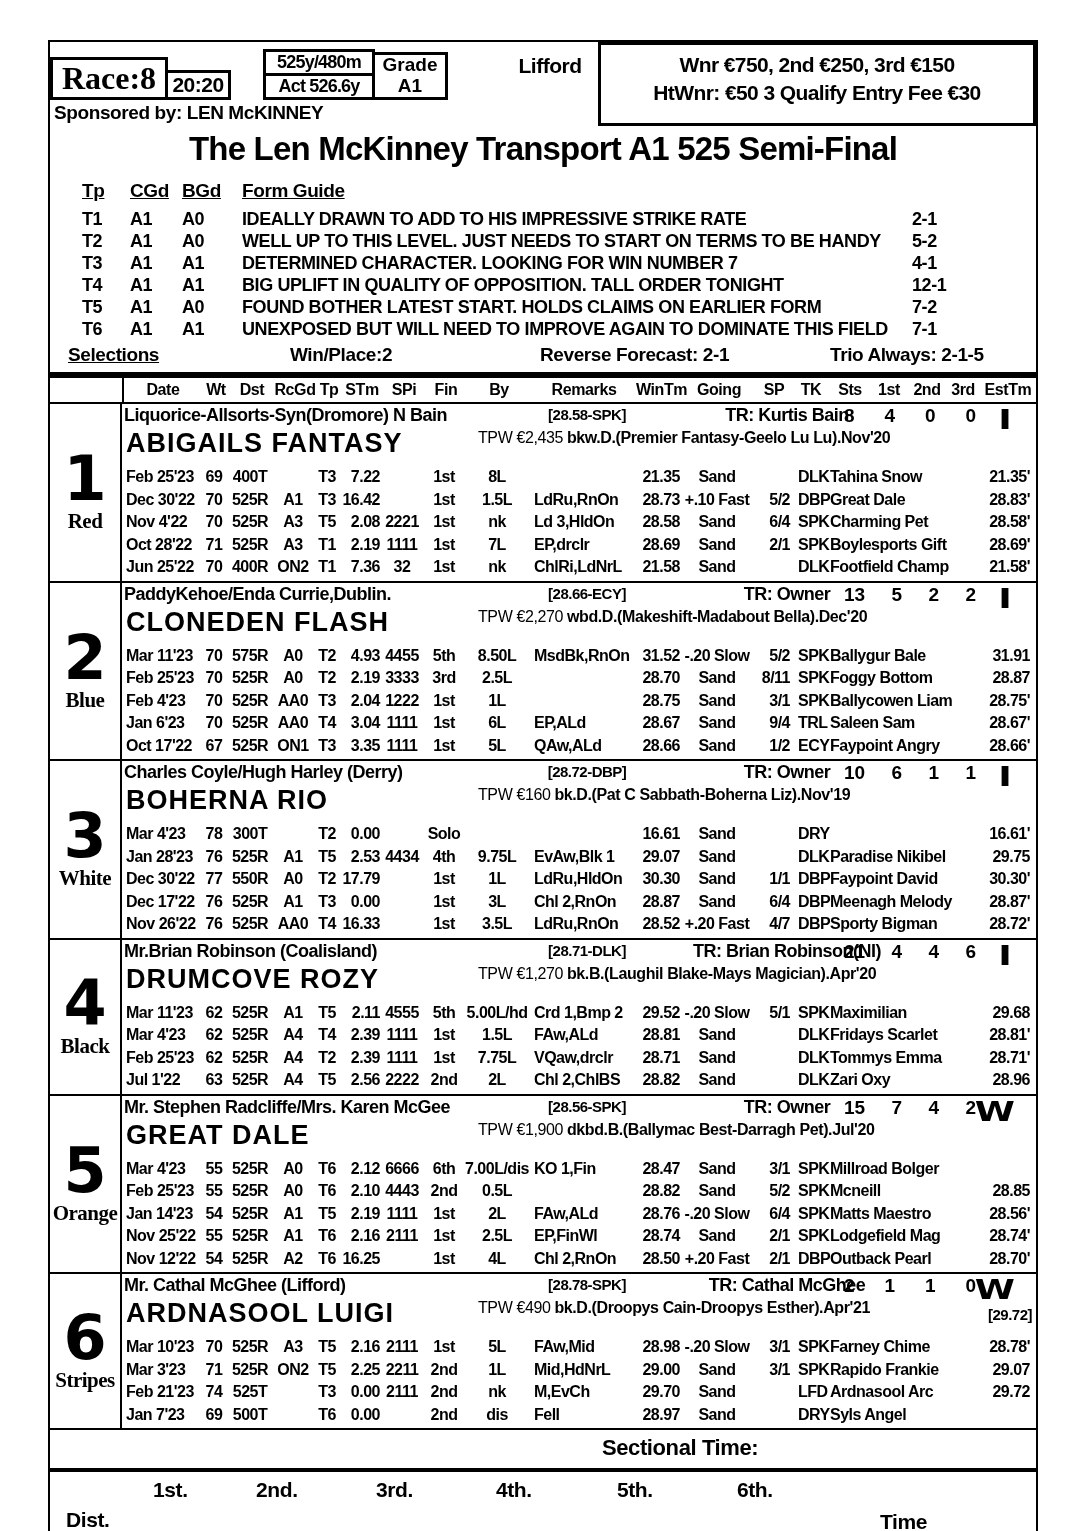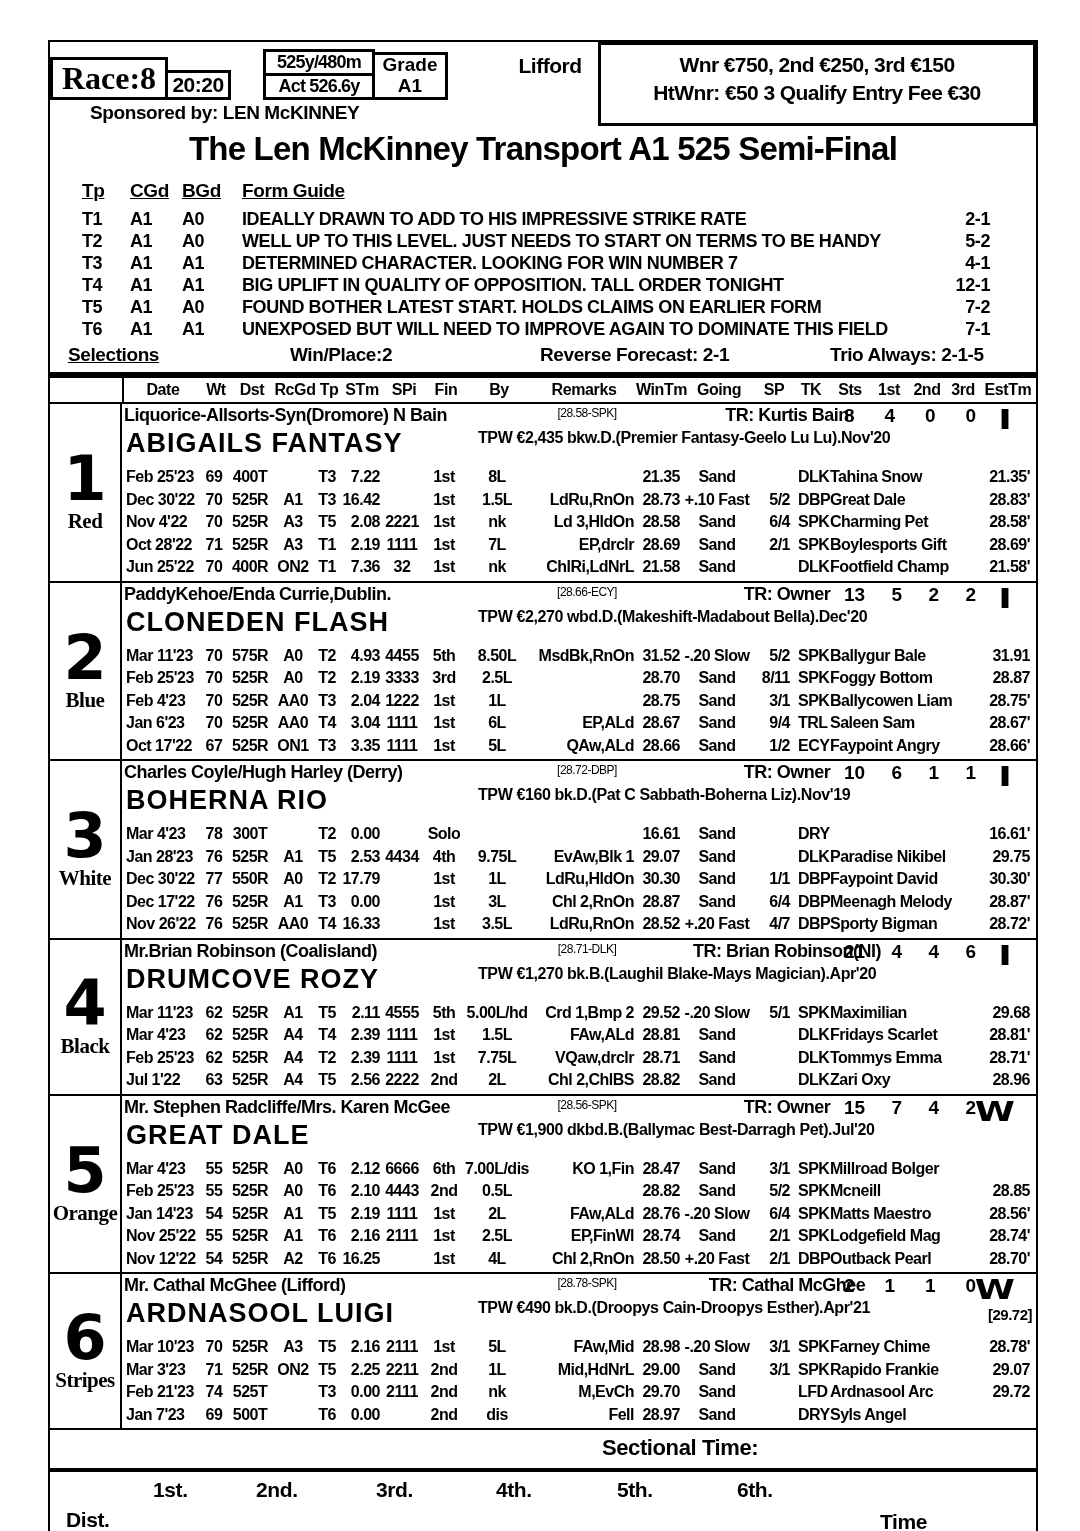--- a/index.html
+++ b/index.html
@@ -12,66 +12,66 @@
   .hbox-row{display:flex;align-items:flex-end;height:58px;}
   .hbox{border:3px solid #000;border-right-width:3px;display:flex;align-items:center;justify-content:center;margin-left:-3px;}
   .race-box{width:118px;margin-left:0;font-family:"Liberation Serif",serif;font-weight:900;font-size:32px;}
   .time-box{width:66px;font-weight:900;font-size:21px;letter-spacing:-0.5px;}
   .dist-box{width:112px;flex-direction:column;padding:0;align-items:stretch;margin-left:32px;}
   .dist-box div{flex:1;display:flex;align-items:center;justify-content:center;font-weight:900;font-size:18px;letter-spacing:-0.8px;}
   .dist-box div:first-child{border-bottom:3px solid #000;}
   .grade-box{width:76px;flex-direction:column;font-weight:900;font-size:19px;line-height:1.1;}
   .track-name{position:absolute;left:420px;top:12px;width:160px;text-align:center;font-weight:900;font-size:21px;letter-spacing:-0.5px;}
   .prize-box{position:absolute;right:0;top:0;width:438px;height:84px;border:3px solid #000;display:flex;flex-direction:column;justify-content:flex-start;padding-top:6px;align-items:center;font-weight:700;font-size:21px;letter-spacing:-0.6px;line-height:1.35;}
-  .sponsored{height:26px;padding-left:4px;font-size:19px;font-weight:600;letter-spacing:-0.4px;margin-left:36px;}
+  .sponsored{height:26px;padding-left:4px;font-size:19px;font-weight:600;letter-spacing:-0.4px;}
   .title{height:44px;text-align:center;font-weight:900;font-size:33px;letter-spacing:-0.8px;padding-top:2px;}
 
   
   .form-guide{padding:8px 0 2px 0;}
   .fg-head,.fg-row{display:grid;grid-template-columns:48px 52px 60px 1fr 78px;padding-left:32px;padding-right:46px;font-weight:900;letter-spacing:-0.4px;}
   .fg-head{font-size:19px;height:28px;}
   .fg-head span{text-decoration:underline;}
   .fg-row{font-size:18px;line-height:22px;}
-  .fg-odds{text-align:right;}
+  .fg-odds{}
   .selections-row{display:flex;padding:4px 46px 4px 18px;font-weight:900;font-size:19px;letter-spacing:-0.4px;}
   .selections-row .sel-label{text-decoration:underline;width:222px;}
   .selections-row .sel-wp{width:250px;}
   .selections-row .sel-rf{width:290px;}
   .heavy-bar{height:6px;background:#000;}
 
   
   .cols-header{position:relative;display:grid;grid-template-columns:78px 28px 44px 42px 26px 40px 44px 40px 66px 104px 46px 74px 36px 38px 40px 38px 38px 34px 56px;padding-left:74px;height:26px;align-items:center;font-weight:900;font-size:16px;letter-spacing:-0.4px;border-bottom:2px solid #000;}
   .cols-header span{text-align:center;}
   .cols-header::after{content:"";position:absolute;left:72px;top:0;bottom:0;width:2px;background:#000;}
 
   
   .runner{display:flex;border-bottom:2px solid #000;}
   .trap{width:72px;border-right:2px solid #000;display:flex;flex-direction:column;align-items:center;justify-content:center;gap:2px;}
   .trap-num{font-family:"DejaVu Sans",sans-serif;font-weight:900;font-size:62px;line-height:0.92;}
   .trap-color{font-family:"Liberation Serif",serif;font-weight:900;font-size:21px;letter-spacing:-0.5px;}
   .rcontent{flex:1;padding-bottom:2px;}
   .rhead{position:relative;height:62px;}
   .owner{position:absolute;left:2px;top:1px;font-weight:900;font-size:18px;letter-spacing:-0.5px;white-space:nowrap;}
-  .bracket{position:absolute;left:390px;top:2px;width:150px;text-align:center;font-weight:400;font-size:12px;letter-spacing:-0.5px;}
+  .bracket{position:absolute;left:390px;top:2px;width:150px;text-align:center;font-weight:700;font-size:15px;letter-spacing:-0.5px;}
   .trainer{position:absolute;left:570px;top:1px;width:190px;text-align:center;font-weight:900;font-size:18px;letter-spacing:-0.5px;white-space:nowrap;}
   .stats{position:absolute;left:722px;top:1px;width:132px;display:flex;justify-content:space-between;font-weight:900;font-size:19px;}
   .marker{position:absolute;right:26px;top:0;font-family:"DejaVu Sans",sans-serif;font-weight:900;font-size:27px;transform:scaleX(1.35);transform-origin:center;}
   .marker-sub{position:absolute;right:4px;top:32px;font-size:15px;font-weight:700;letter-spacing:-0.5px;}
   .tpw-line{position:absolute;left:356px;top:25px;font-size:16px;letter-spacing:-0.4px;white-space:nowrap;}
-  .tpw-line .tpw{font-weight:700;}
+  .tpw-line .tpw{font-weight:400;}
   .tpw-line .breeding{font-weight:900;}
   .dogname{position:absolute;left:4px;top:24px;font-weight:900;font-size:27px;letter-spacing:1px;white-space:nowrap;}
 
   .fline{display:grid;grid-template-columns:78px 28px 44px 42px 26px 40px 44px 40px 66px 104px 46px 74px 36px 38px 150px 56px;font-weight:700;font-size:16px;line-height:22.5px;letter-spacing:-0.5px;}
   .fline span{white-space:nowrap;overflow:visible;}
   .col-date{text-align:left;padding-left:4px;}
   .col-wt,.col-dst,.col-rcgd,.col-tp,.col-spi,.col-by,.col-going{text-align:center;}
   .col-stm,.col-wintm,.col-sp{text-align:right;}
   .col-fin{text-align:center;font-weight:900;}
-  .col-remarks{text-align:right;padding-left:4px;}
+  .col-remarks{text-align:left;padding-left:4px;}
   .col-tk{text-align:left;padding-left:8px;}
   .col-winner{text-align:left;padding-left:2px;}
   .col-esttm{text-align:right;font-weight:900;padding-right:4px;}
 
   
   .sectional{height:38px;font-weight:900;font-size:22px;letter-spacing:-0.4px;padding-top:5px;}
   .sectional span{margin-left:552px;}
   .results{position:relative;border-top:4px solid #000;height:80px;font-weight:900;letter-spacing:-0.4px;}
   .pos-label{position:absolute;top:6px;font-size:21px;}
   .time-label{position:absolute;top:6px;font-size:21px;margin-top:32px;}

